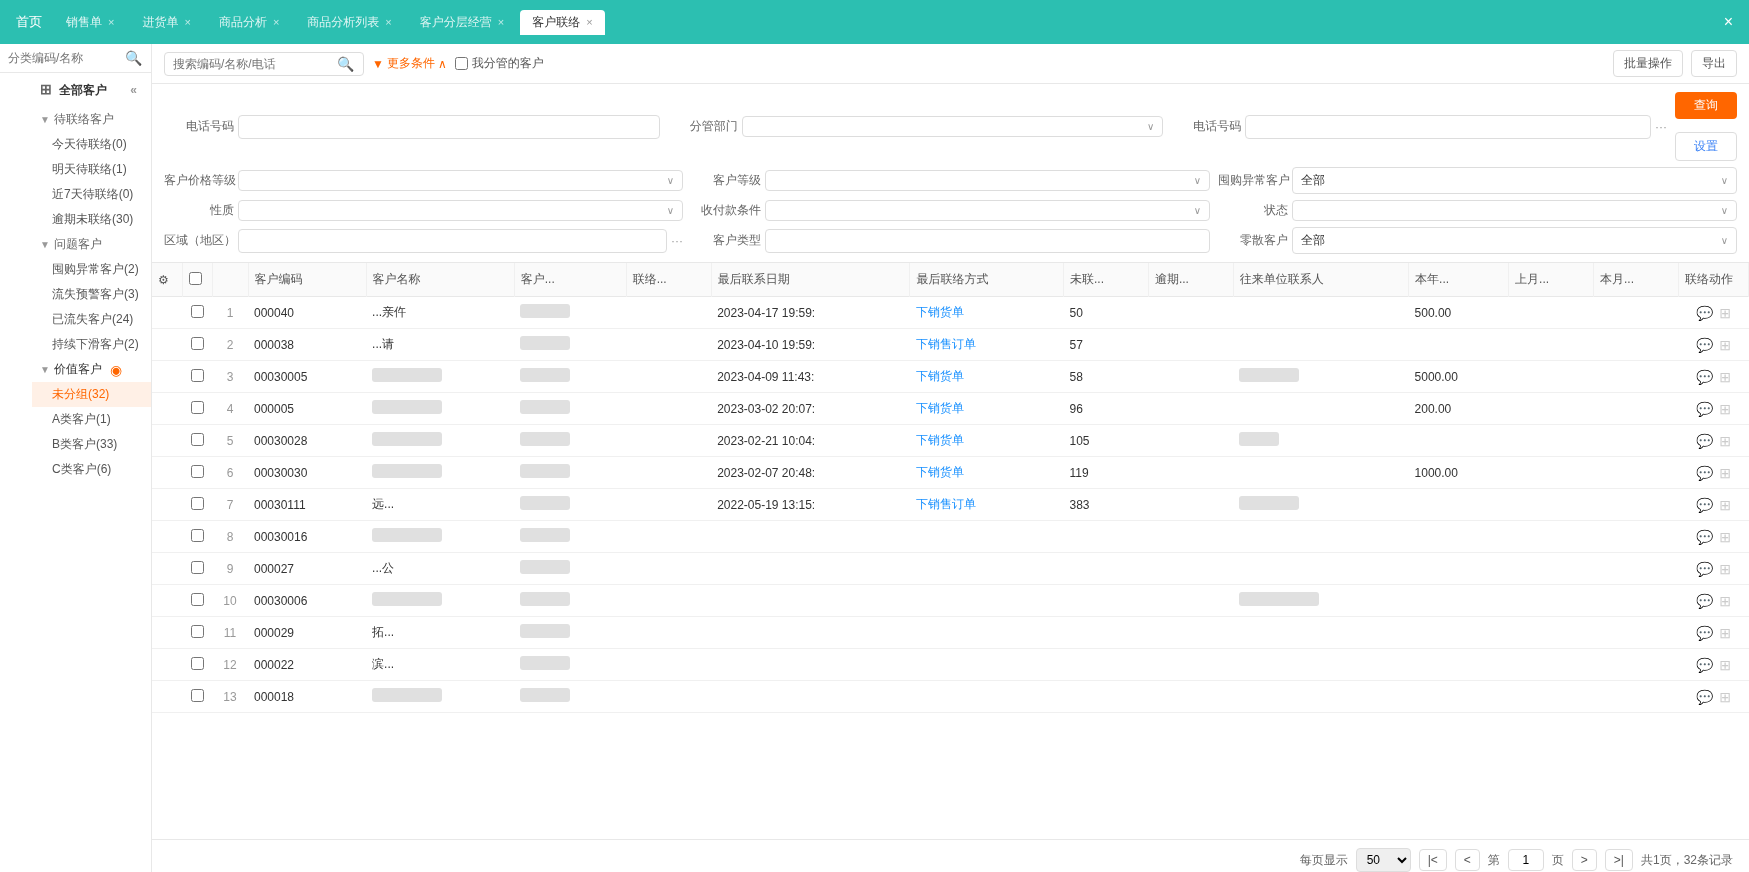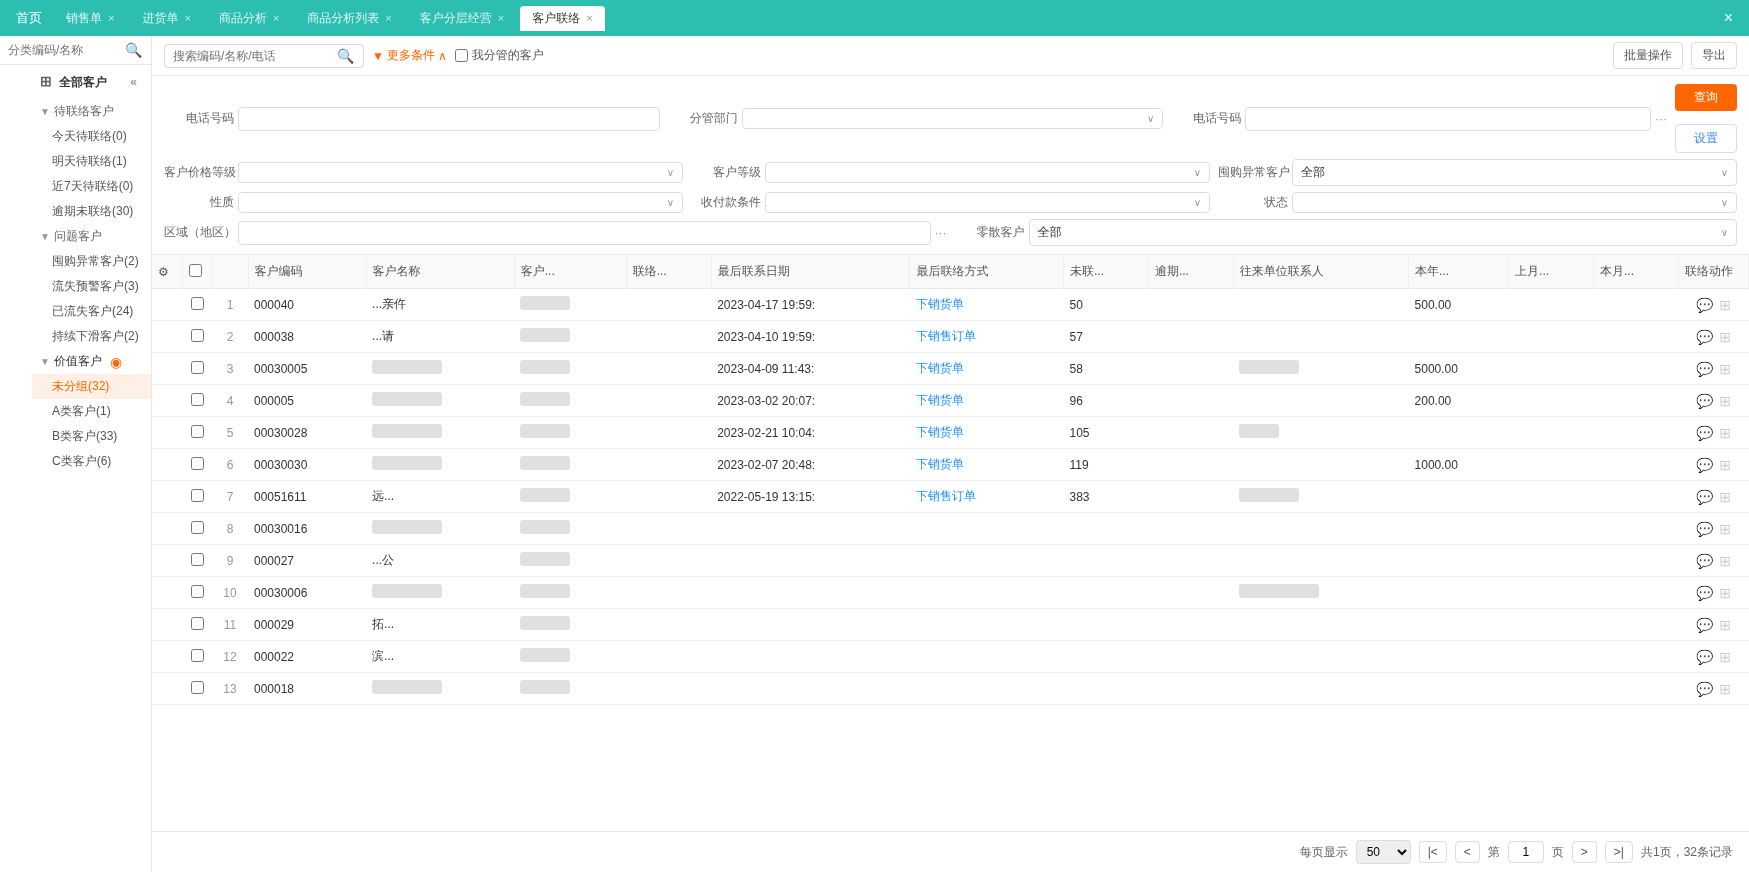--- a/index.html
+++ b/index.html
@@ -1,20 +1,20 @@
 <!DOCTYPE html>
 <html><head>
   <meta charset="utf-8">
   <style>
     * { box-sizing: border-box; margin: 0; padding: 0; font-family: 'Microsoft YaHei', Arial, sans-serif; font-size: 12px; }
     body { background: #f0f2f5; overflow: hidden; }
 
     
     .top-nav {
-      display: flex; align-items: center; background: #2cbfb1; height: 36px;
+      display: flex; align-items: center; background: #2cbfb1; height: 44px;
       padding: 0 8px; gap: 4px;
     }
     .nav-tab {
       display: flex; align-items: center; gap: 4px;
       padding: 4px 12px; border-radius: 4px 4px 0 0;
       color: rgba(255,255,255,0.85); cursor: pointer; white-space: nowrap;
       font-size: 13px;
     }
     .nav-tab.active {
       background: #fff; color: #333;
@@ -319,20 +319,24 @@
             <span class="chevron">∨</span>
           </div>
         </div>
       </div>
 
       <div class="filter-row">
         <div class="filter-col">
           <span class="filter-label">区域（地区）</span>
           <input class="filter-input" type="text" value="" style="">
           <span class="filter-dots">···</span>
+        </div>
+        <div class="filter-col">
+          <span class="filter-label">客户类型</span>
+          <input class="filter-input" type="text" value="" style="">
         </div>
         <div class="filter-col">
           <span class="filter-label">零散客户</span>
           <div class="filter-select">
             <span>全部</span>
             <span class="chevron">∨</span>
           </div>
         </div>
       </div>
     </div>
@@ -495,21 +499,21 @@
                 <div class="action-icons">
       <span class="action-icon">💬</span>
       <span class="action-icon">⊞</span>
     </div>
               </td>
             </tr>
             <tr>
               <td class="col-check"></td>
               <td class="col-check"><input type="checkbox" style=""></td>
               <td class="col-num">7</td>
-              <td>00051611</td>
+              <td>00030111</td>
               <td>远...</td>
               <td><span class="blurred" style="width: 50px;"></span></td>
               <td></td>
               <td>2022-05-19 13:15:</td>
               <td><a class="td-link">下销售订单</a></td>
               <td>383</td>
               <td></td>
               <td><span class="blurred" style="width: 60px;"></span></td>
               <td></td>
               <td></td>

